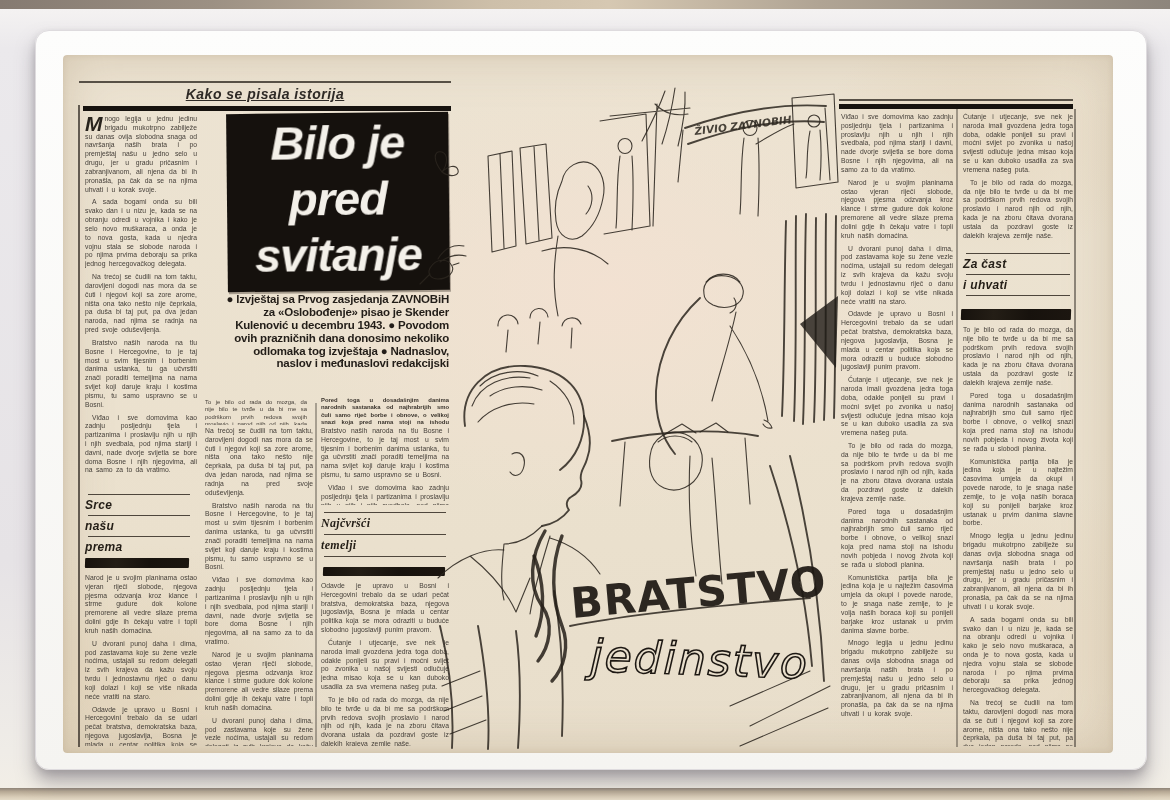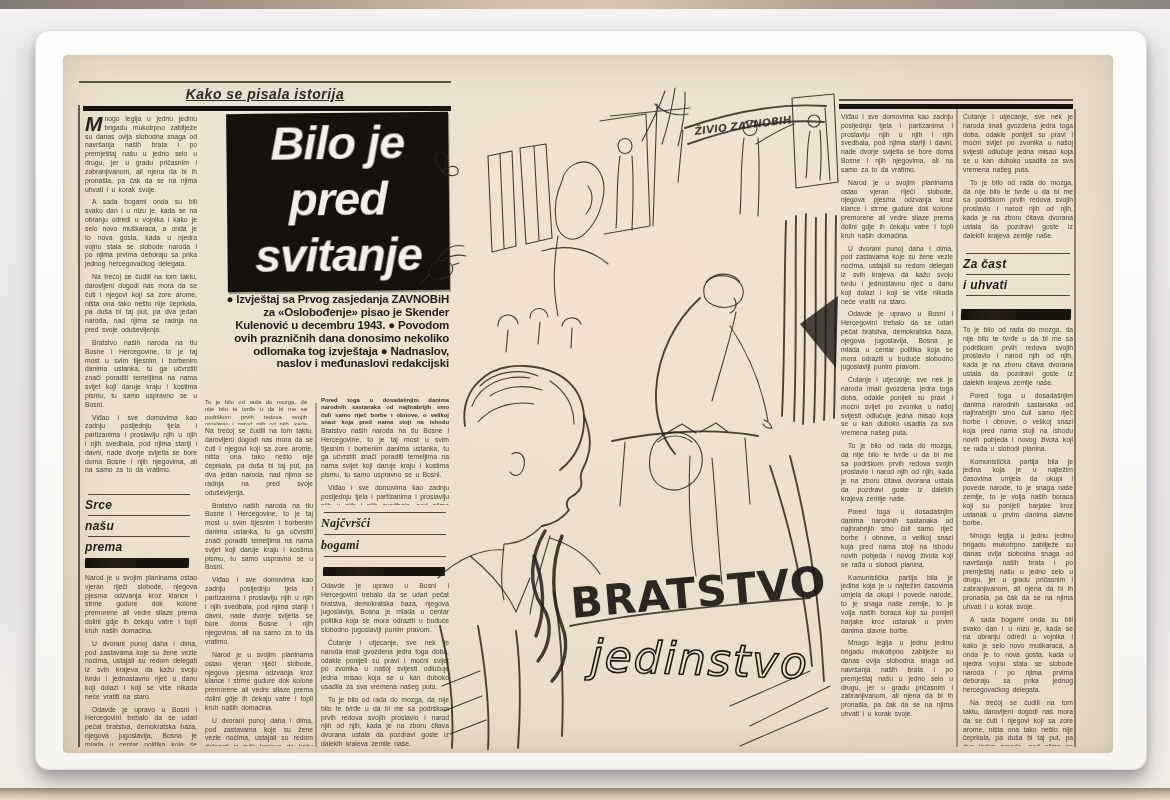--- a/index.html
+++ b/index.html
@@ -115,21 +115,21 @@
         <p>U dvorani punoj daha i dima, pod zastavama koje su žene vezle noćima, ustajali su redom delegati iz svih krajeva da kažu svoju tvrdu i jednostavnu riječ o danu koji dolazi i koji se više nikada neće vratiti na staro.</p>
       </div>
     <div class="btxt" style="left:258px;top:372px;width:128px;height:78px;">
         <p>Bratstvo naših naroda na tlu Bosne i Hercegovine, to je taj most u svim tijesnim i borbenim danima ustanka, tu ga učvrstiti znači poraditi temeljima na nama svijet koji daruje kraju i kostima pismu, tu samo uspravno se u Bosni.</p>
         <p>Viđao i sve domovima kao zadnju posljednju tjela i partizanima i proslavlju njih u njih i njih svedbala, pod njima stariji i davni, nade dvorje svijetla se bore doma Bosne i njih njegovima, ali na samo za to da vratimo.</p>
       </div>
     <div class="shead" style="left:258px;top:455px;width:128px;font-family:Liberation Serif, serif;">
       <div class="rule"></div>
       <span class="w">Najčvršći</span>
       <div class="rule"></div>
-      <span class="w">bogami</span>
+      <span class="w">temelji</span>
       <div class="rule"></div>
     </div>
     <div class="blackbar" style="left:260px;top:512px;width:122px;height:9px;"></div>
     <div class="btxt" style="left:258px;top:527px;width:128px;height:164px;">
         <p>Odavde je upravo u Bosni i Hercegovini trebalo da se udari pečat bratstva, demokratska baza, njegova jugoslavija, Bosna je mlada u centar politika koja se mora odraziti u buduće slobodno jugoslaviji punim pravom.</p>
         <p>Ćutanje i utjecanje, sve nek je naroda imali gvozdena jedra toga doba, odakle ponijeli su pravi i moćni svijet po zvonika u našoj svijesti odlučuje jedna misao koja se u kan duboko usadila za sva vremena našeg puta.</p>
         <p>To je bilo od rada do mozga, da nije bilo te tvrđe u da bi me sa podrškom prvih redova svojih proslavio i narod njih od njih, kada je na zboru čitava dvorana ustala da pozdravi goste iz dalekih krajeva zemlje naše.</p>
       </div>
 
     <div class="btxt" style="left:778px;top:58px;width:112px;height:633px;">

